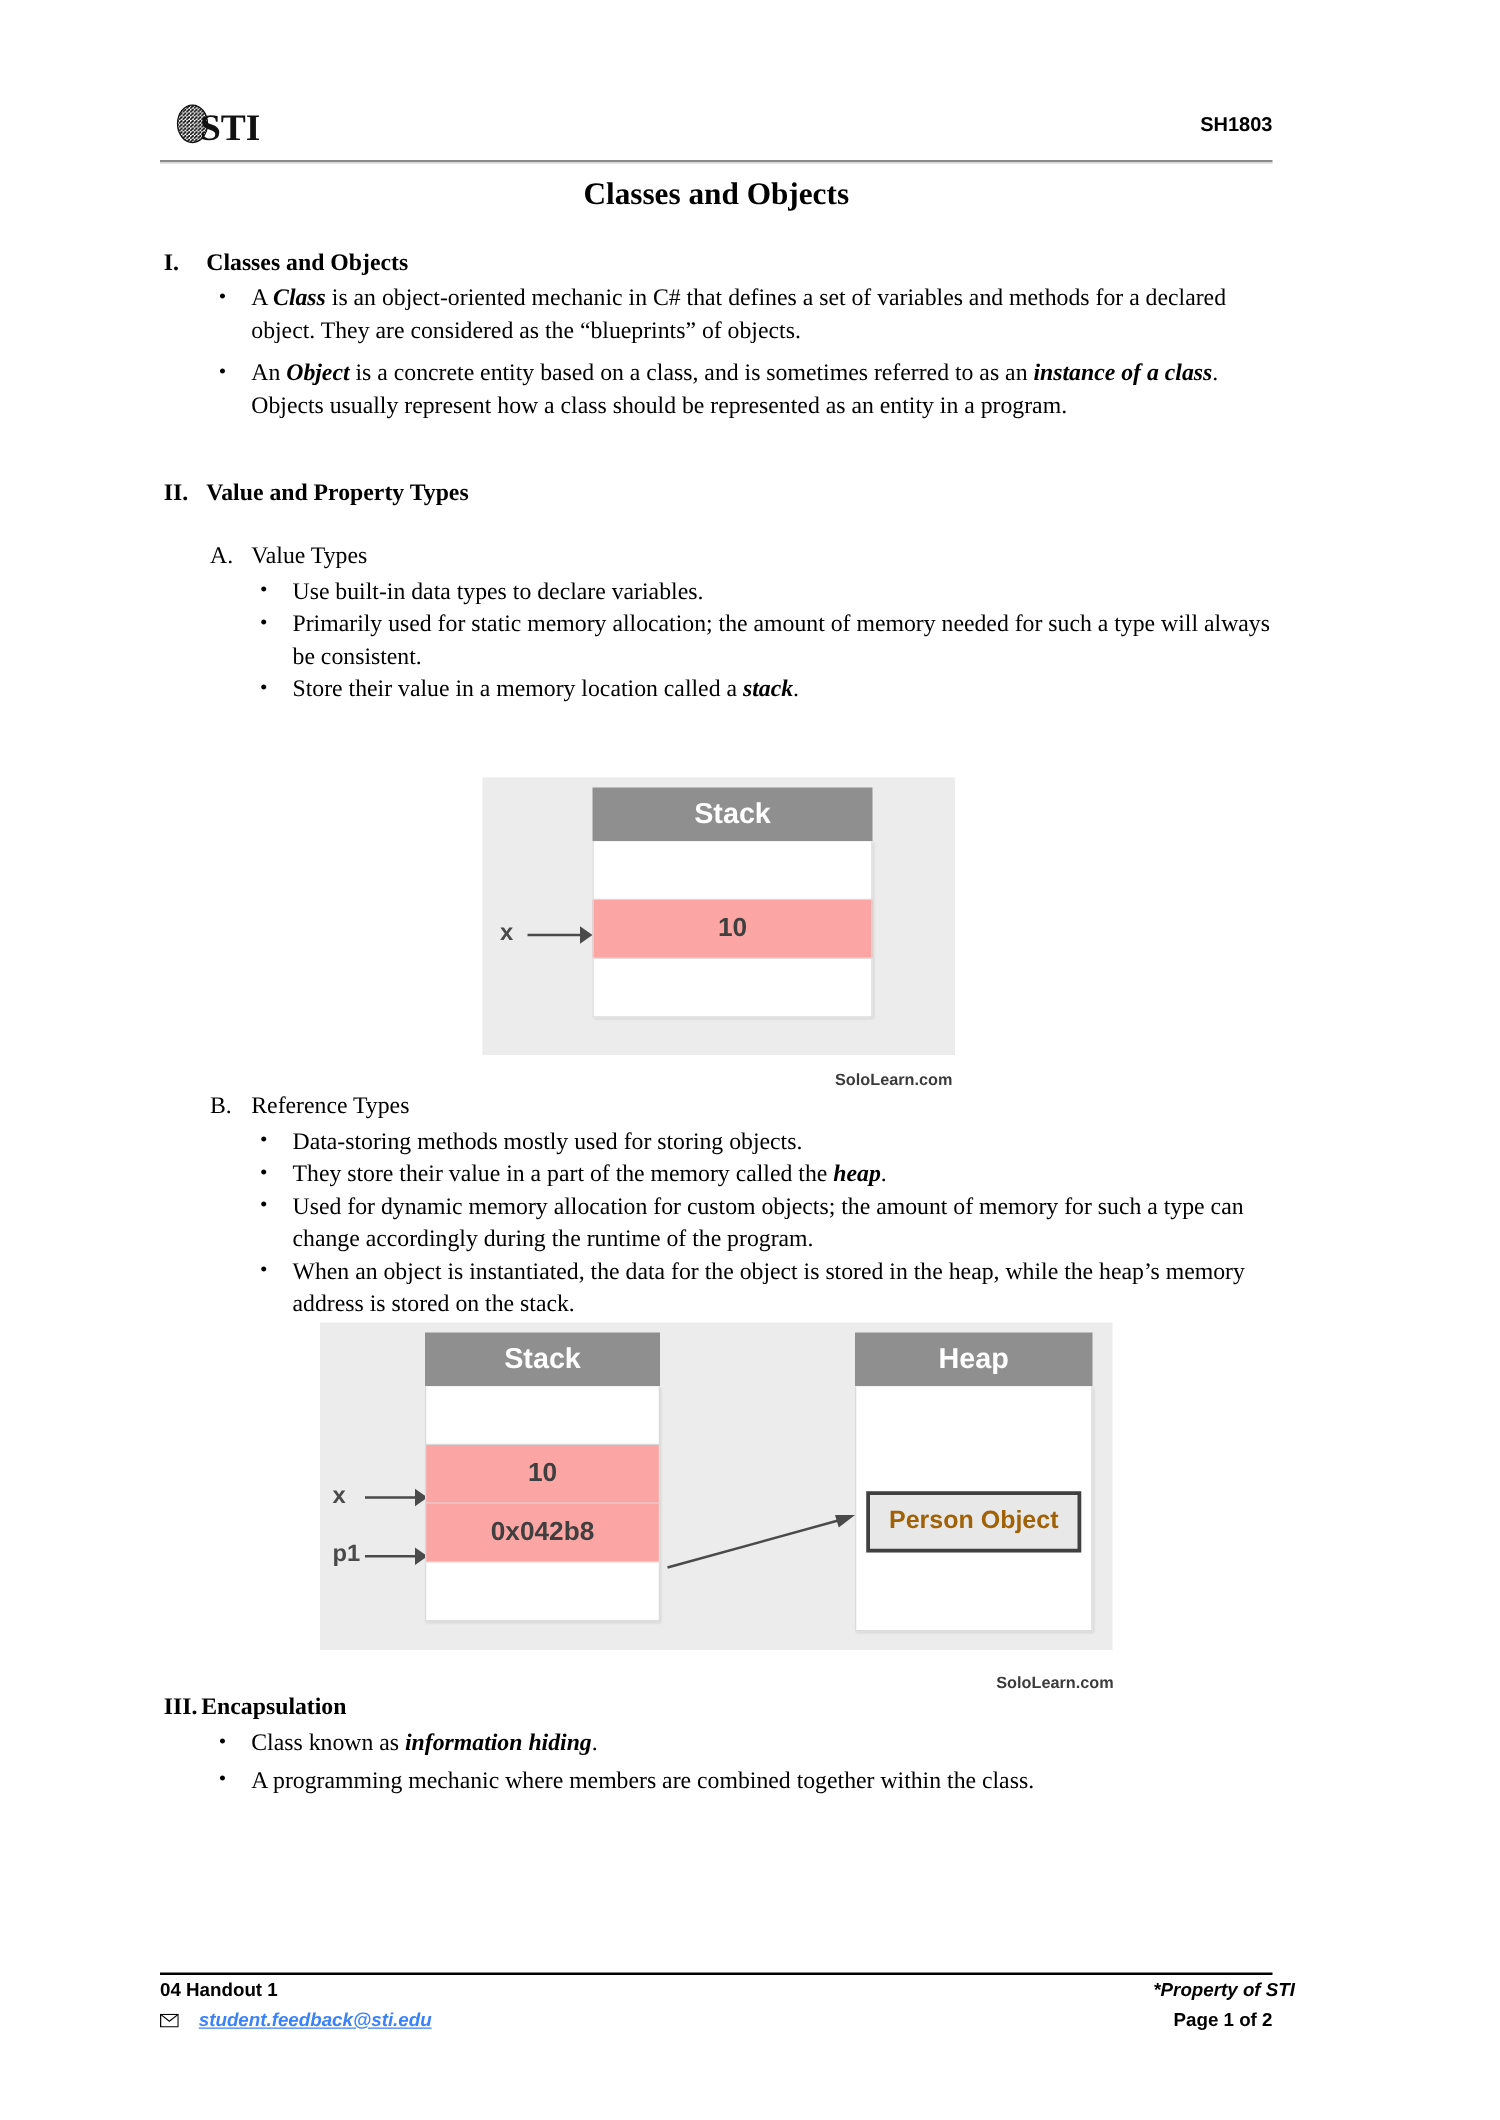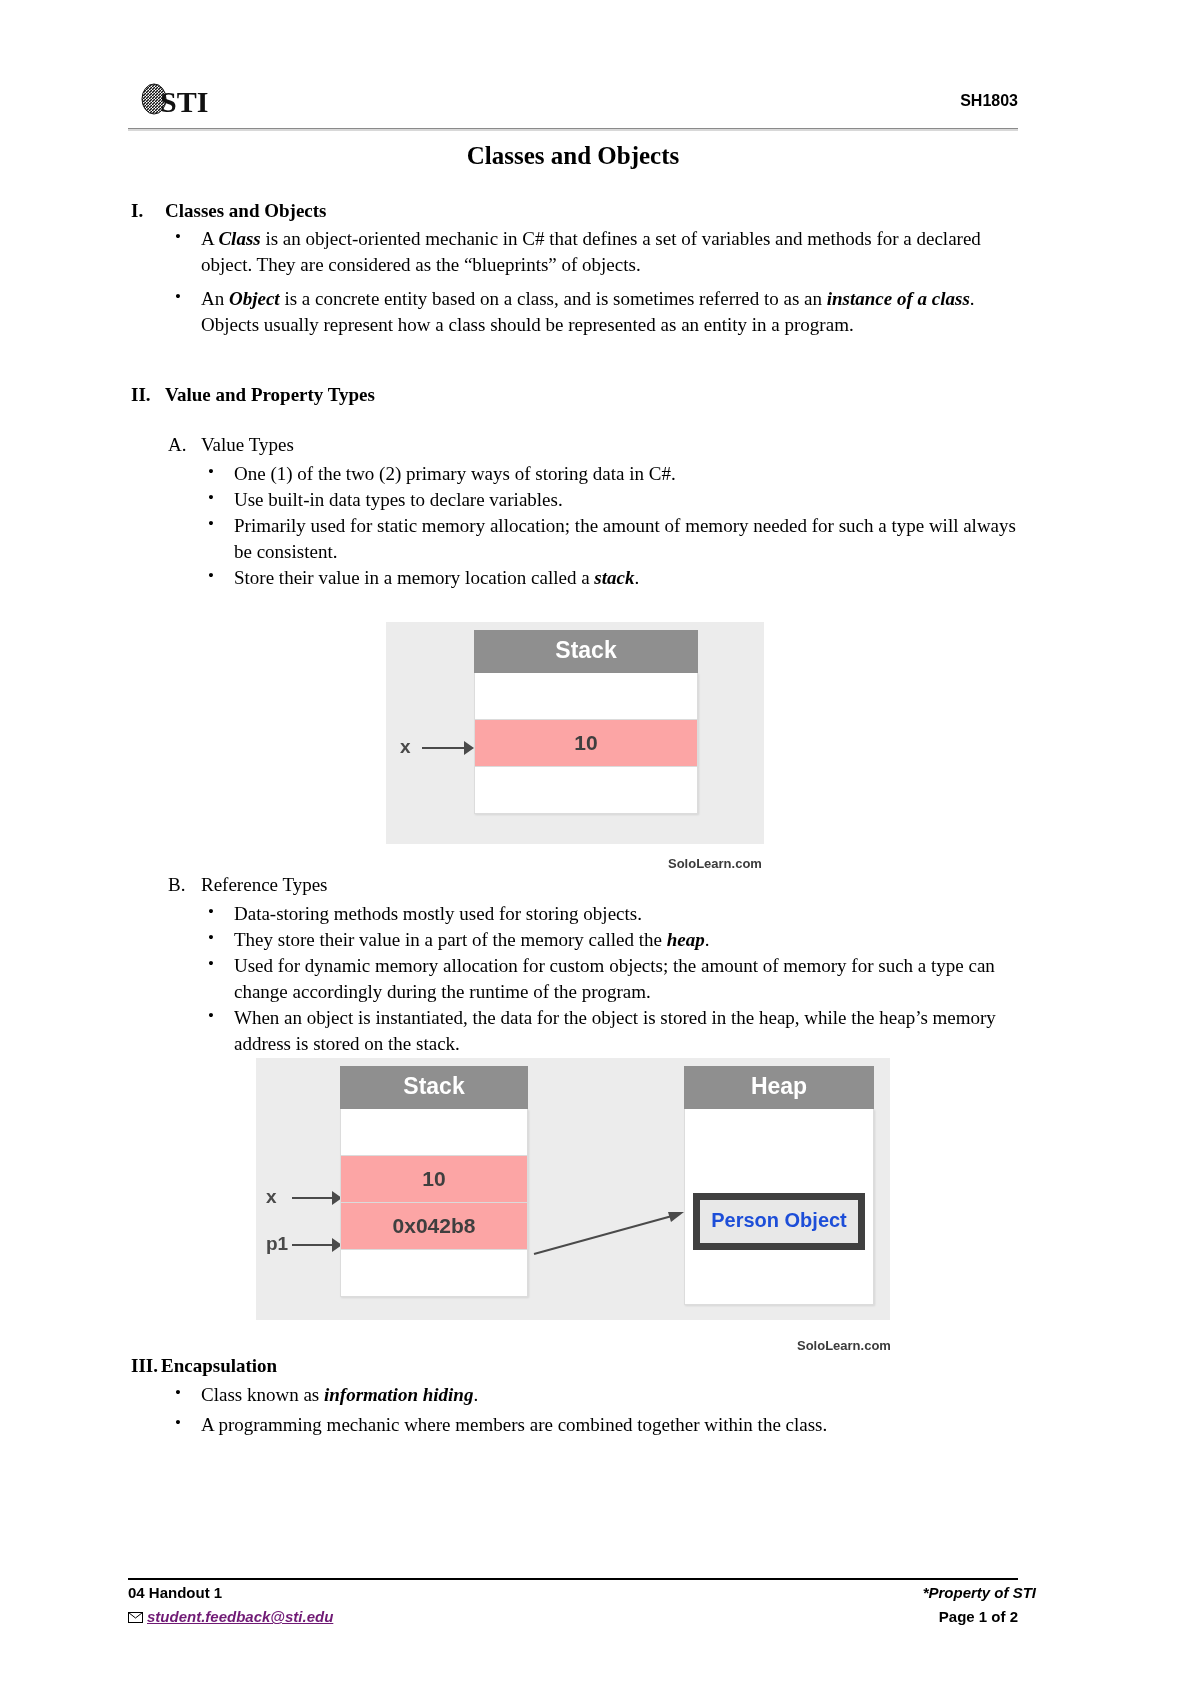--- a/index.html
+++ b/index.html
@@ -139,43 +139,43 @@
   }
   .stackbox2 { position:absolute; left:84px; top:8px; width:188px; }
   .heapbox  { position:absolute; left:428px; top:8px; width:190px; }
   .heapbody {
     background:#ffffff; border:1px solid #dcdcdc; border-top:none;
     height:195px; position:relative;
     box-shadow:1px 1px 2px rgba(0,0,0,0.10);
   }
   .personobj {
     position:absolute; left:8px; top:84px; right:8px;
-    background:#e8e8e8; border:7px solid #404040;
+    background:#e8e8e8; border:3px solid #404040;
     text-align:center; padding:9px 0 11px 0;
     font-family:"Liberation Sans", sans-serif;
-    font-weight:bold; font-size:20px; color:#1d4ed8;
+    font-weight:bold; font-size:20px; color:#a16207;
   }
   .connector { position:absolute; left:276px; top:150px; width:156px; height:48px; }
 
   
   .footer-rule {
     position:absolute; left:128px; top:1578px; width:890px; height:2px;
     background:#000;
   }
   .footer {
     position:absolute; left:128px; top:1584px; width:890px; height:64px;
     font-family:"Liberation Sans", sans-serif; font-size:15px;
   }
   .f-left  { position:absolute; left:0; top:0; font-weight:bold; }
   .f-right { position:absolute; right:-18px; top:0; font-weight:bold; font-style:italic; text-align:right; }
   .f-left2 { position:absolute; left:0; top:24px; }
   .f-right2{ position:absolute; right:0; top:24px; font-weight:bold; }
   .mailicon { display:inline-block; margin-right:4px; vertical-align:-1px; }
   .email {
-    color:#701a75; text-decoration:underline; font-style:italic; font-weight:bold;
+    color:#3b82f6; text-decoration:underline; font-style:italic; font-weight:bold;margin-left:12px;
   }
 </style>
 </head>
 <body>
 
 <div class="page">
 
   <div class="header">
     <div class="logo">
       <svg width="92" height="40" viewBox="0 0 92 40" aria-hidden="true">
@@ -206,21 +206,20 @@
 
   <div class="roman-head" style="left:131px; top:384px;">
     <span class="roman-num">II.</span><span>Value and Property Types</span>
   </div>
 
   <div class="alpha-head" style="left:168px; top:434px;">
     <span class="alpha-num">A.</span><span>Value Types</span>
   </div>
 
   <ul class="bul" style="left:201px; top:461px; width:820px;">
-    <li><span>One (1) of the two (2) primary ways of storing data in C#.</span></li>
     <li><span>Use built-in data types to declare variables.</span></li>
     <li><span>Primarily used for static memory allocation; the amount of memory needed for such a type will always be consistent.</span></li>
     <li><span>Store their value in a memory location called a </span><em class="i">stack</em><span>.</span></li>
   </ul>
 
   <div class="diagram1">
     <div class="d1-arrow">
       <span class="lbl">x</span>
       <span class="ln"></span>
       <span class="hd"></span>

